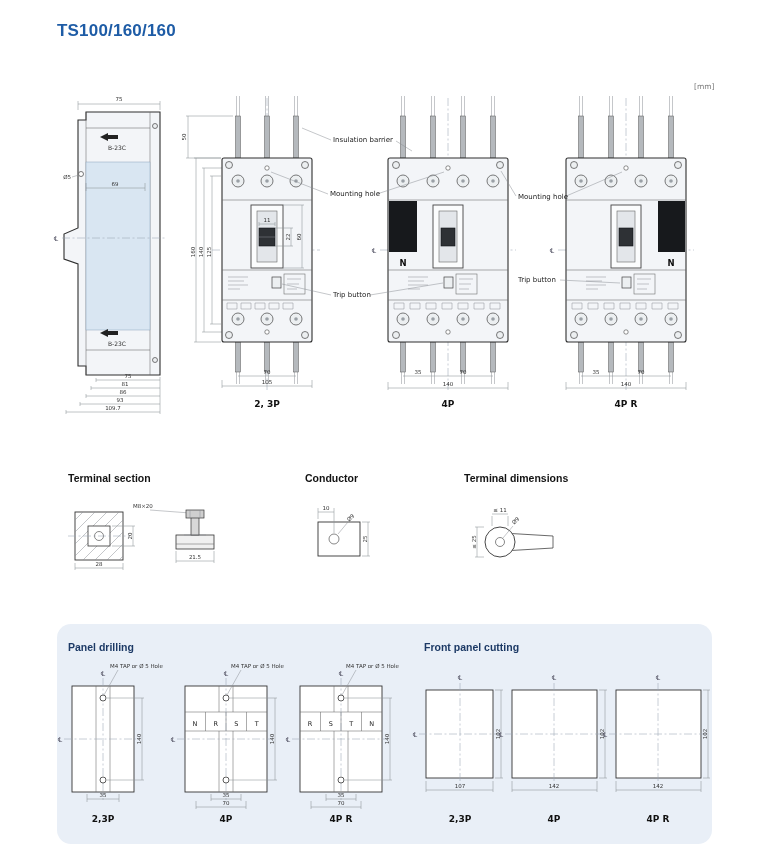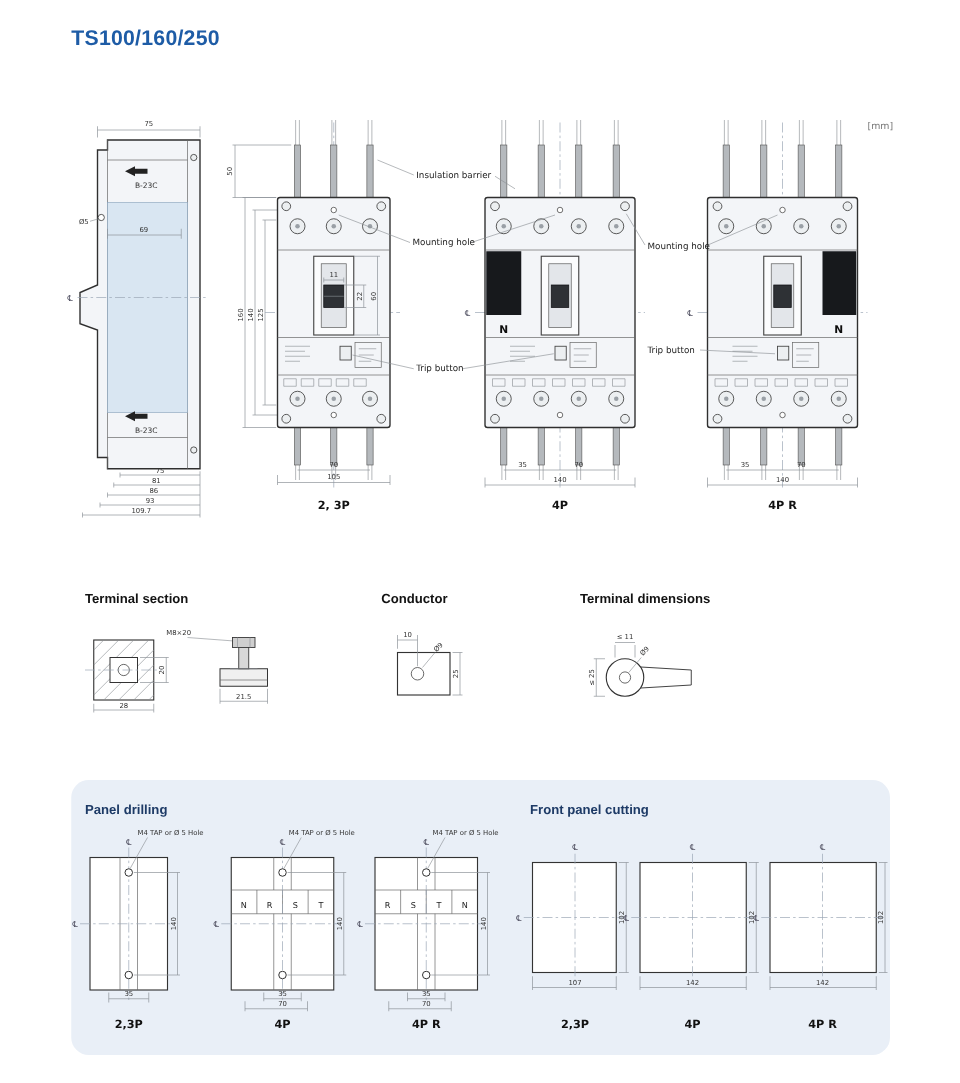--- a/index.html
+++ b/index.html
@@ -1,19 +1,19 @@
 <!DOCTYPE html>
 <html><head>
 <meta charset="utf-8">
 <style>
   html,body{margin:0;padding:0;background:#fff}
   .page{position:relative;width:768px;height:866px;background:#fff;overflow:hidden;font-family:"Liberation Sans",sans-serif}
   .abs{position:absolute}
   .title{left:57px;top:21px;font:bold 17px "Liberation Sans",sans-serif;color:#1e5ca6;letter-spacing:.2px}
-  .units{left:694px;top:96px;font:7.5px "DejaVu Sans",sans-serif;color:#777}
+  .units{left:694px;top:82px;font:7.5px "DejaVu Sans",sans-serif;color:#777}
   svg{position:absolute;left:0;top:0}
   svg text{font:5.5px "DejaVu Sans",sans-serif;fill:#333;text-anchor:middle}
   .t6{font-size:6px}
   .ann{font-size:7px;fill:#222}
   .cap{font:bold 9px "DejaVu Sans",sans-serif;fill:#111}
   .sec{font:bold 10.5px "Liberation Sans",sans-serif;fill:#131313}
   .hdr{font:bold 10.5px "Liberation Sans",sans-serif;fill:#1d3a66}
   .n{font:bold 8.5px "DejaVu Sans",sans-serif;fill:#0d0d0d}
   .ph{font-size:6.5px;fill:#222}
   .clt{font-size:6.5px;fill:#556}
@@ -423,16 +423,16 @@
       <text x="605" y="736.5" class="clt">℄</text>
       <path class="dm" d="M616,781 V792 M701,781 V792 M616,790 H701"></path>
       <text x="658" y="788">142</text>
       <path class="dm" d="M703,690 H710 M703,778 H710 M708,690 V778"></path>
       <text transform="translate(706.5,734) rotate(-90)">102</text>
       <text x="658" y="822" class="cap">4P R</text>
     </g>
   </g>
 </svg>
 
-<div class="abs title">TS100/160/250</div>
+<div class="abs title">TS100/160/160</div>
 <div class="abs units">[mm]</div>
 
 </div>
 
 </body></html>

